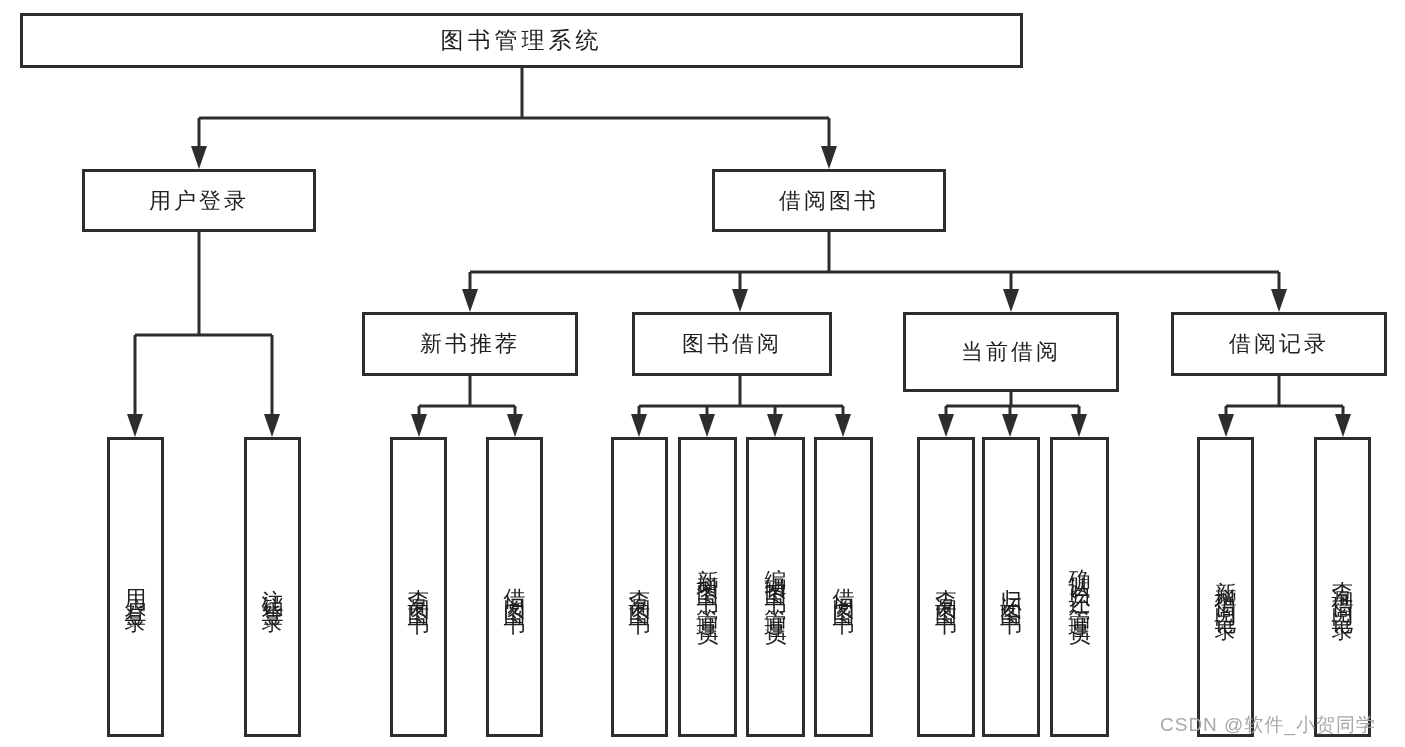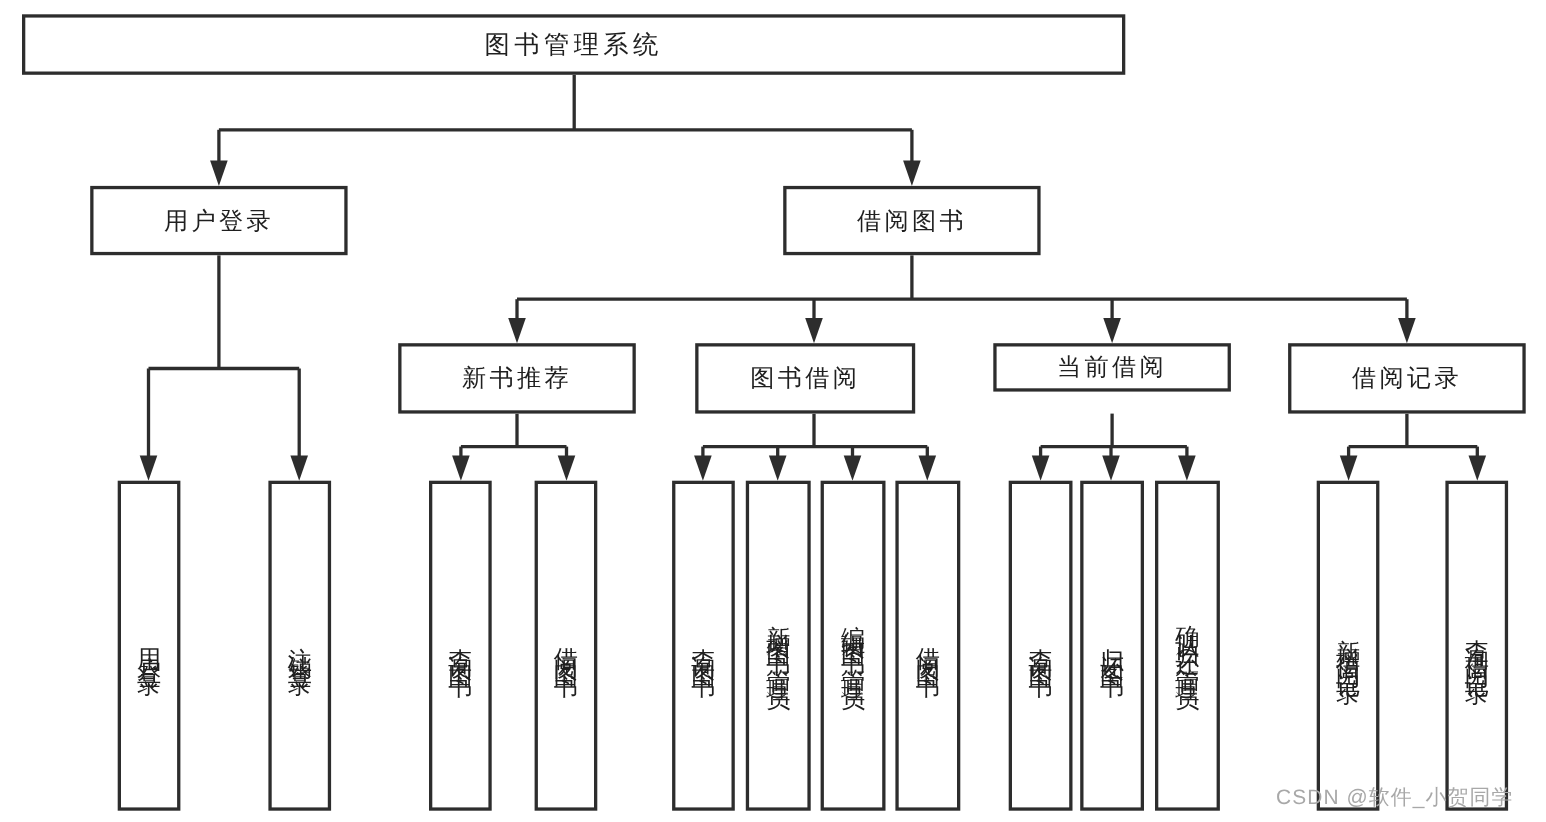--- a/index.html
+++ b/index.html
@@ -133,21 +133,21 @@
   <div class="box" style="left:712px; top:169px; width:234px; height:63px;">
     <span class="h-label">借阅图书</span>
   </div>
 
   <div class="box" style="left:362px; top:312px; width:216px; height:64px;">
     <span class="h-label">新书推荐</span>
   </div>
   <div class="box" style="left:632px; top:312px; width:200px; height:64px;">
     <span class="h-label">图书借阅</span>
   </div>
-  <div class="box" style="left:903px; top:312px; width:216px; height:44px;">
+  <div class="box" style="left:903px; top:312px; width:216px; height:80px;">
     <span class="h-label">当前借阅</span>
   </div>
   <div class="box" style="left:1171px; top:312px; width:216px; height:64px;">
     <span class="h-label">借阅记录</span>
   </div>
 
   <div class="box tall" style="left:107px; top:437px; width:57px; height:300px;">
     <span class="v-label">用户登录</span>
   </div>
   <div class="box tall" style="left:244px; top:437px; width:57px; height:300px;">

